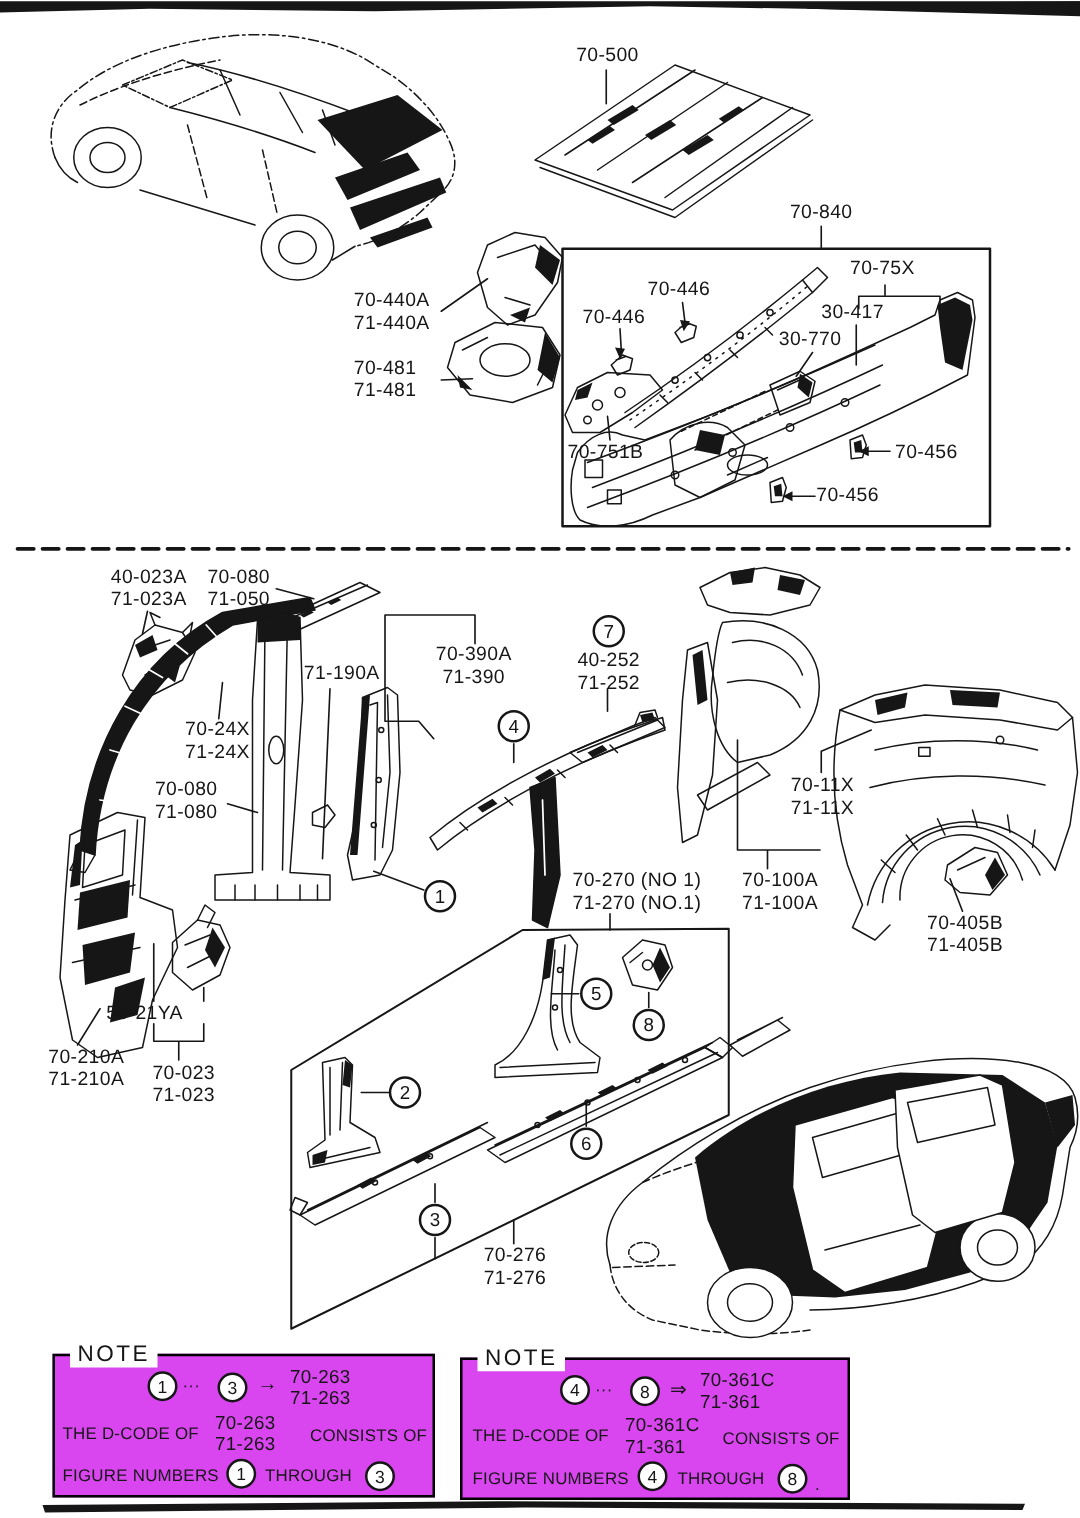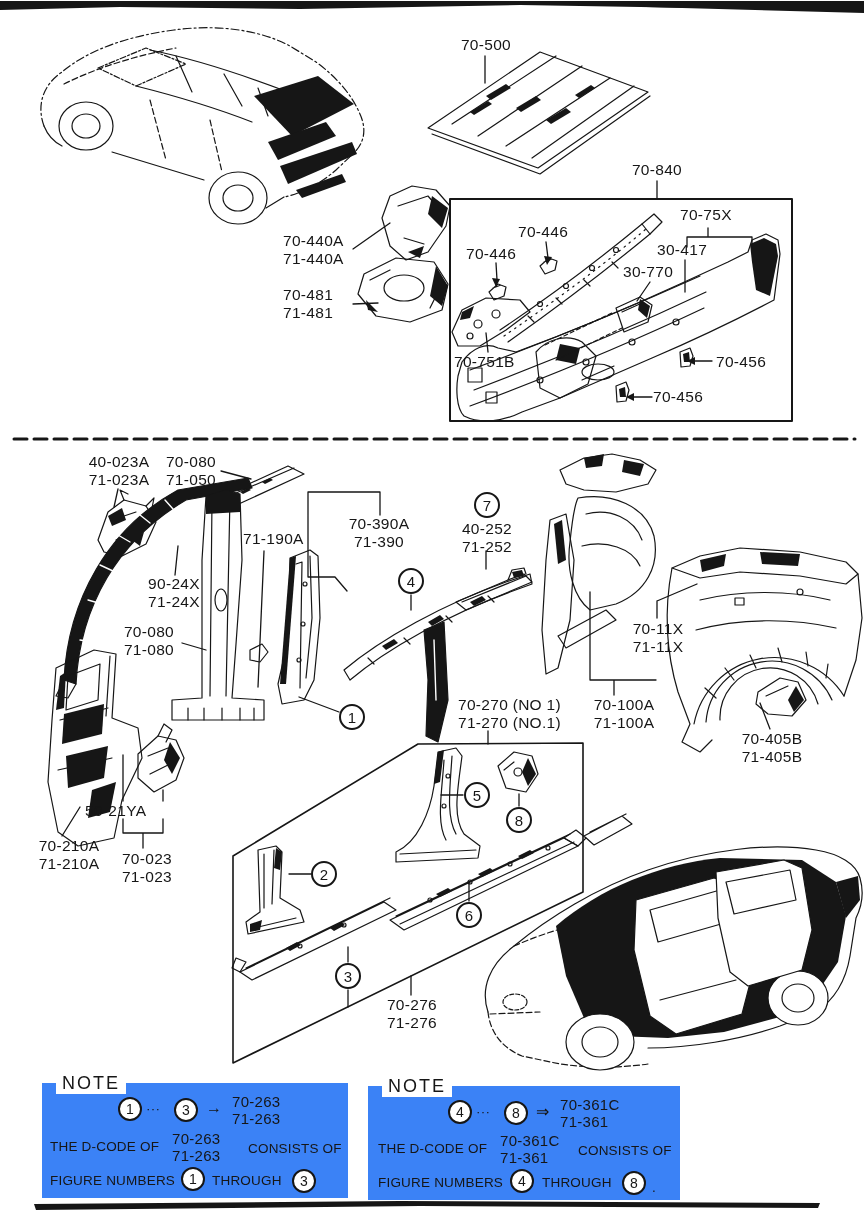--- a/index.html
+++ b/index.html
@@ -5,21 +5,21 @@
   html,body{margin:0;padding:0;background:#fff;}
   #page{position:relative;width:864px;height:1214px;background:#fff;overflow:hidden;
         font-family:"Liberation Sans",sans-serif;color:#161616;}
   svg{position:absolute;left:0;top:0;}
   .lbl{position:absolute;font-size:15.5px;line-height:1.14;white-space:pre-line;
        letter-spacing:.3px;color:#161616;}
   .ctr{text-align:center}.rgt{text-align:left}.lft{text-align:left}
   .callout{position:absolute;width:26px;height:26px;border:2px solid #161616;border-radius:50%;
            background:#fff;display:flex;align-items:center;justify-content:center;
            font-size:15px;box-sizing:border-box;}
-  .note-box{position:absolute;border:2px solid #3b82f6;background:#3b82f6;box-sizing:border-box;text-decoration:underline;}
+  .note-box{position:absolute;border:2px solid #000000;background:#d946ef;box-sizing:border-box;text-decoration:underline;}
   .note-title{position:absolute;top:-12px;left:12px;background:#fff;padding:0 6px;
               font-size:18px;letter-spacing:2px;}
   .nel{position:absolute;font-size:13.5px;letter-spacing:.2px;}
   .ncodes{position:absolute;font-size:15px;line-height:1.12;white-space:pre-line;letter-spacing:.3px;}
   .ncall{position:absolute;width:24px;height:24px;border:2px solid #161616;border-radius:50%;
          background:#fff;display:flex;align-items:center;justify-content:center;
          font-size:14px;box-sizing:border-box;}
   .narrow{position:absolute;font-size:16px;}
 </style>
 </head>
@@ -319,21 +319,21 @@
 71-440A</div>
 <div class="lbl rgt" style="left:283px;top:286px;width:70px">70-481
 71-481</div>
 <div class="lbl ctr" style="left:84px;top:453px;width:70px">40-023A
 71-023A</div>
 <div class="lbl ctr" style="left:161px;top:453px;width:60px">70-080
 71-050</div>
 <div class="lbl lft" style="left:243px;top:530px">71-190A</div>
 <div class="lbl ctr" style="left:344px;top:515px;width:70px">70-390A
 71-390</div>
-<div class="lbl ctr" style="left:143px;top:575px;width:62px">90-24X
+<div class="lbl ctr" style="left:143px;top:575px;width:62px">70-24X
 71-24X</div>
 <div class="lbl ctr" style="left:118px;top:623px;width:62px">70-080
 71-080</div>
 <div class="lbl ctr" style="left:456px;top:520px;width:62px">40-252
 71-252</div>
 <div class="lbl ctr" style="left:626px;top:620px;width:64px">70-11X
 71-11X</div>
 <div class="lbl lft" style="left:458px;top:696px;width:116px">70-270 (NO 1)
 71-270 (NO.1)</div>
 <div class="lbl ctr" style="left:587px;top:696px;width:74px">70-100A

